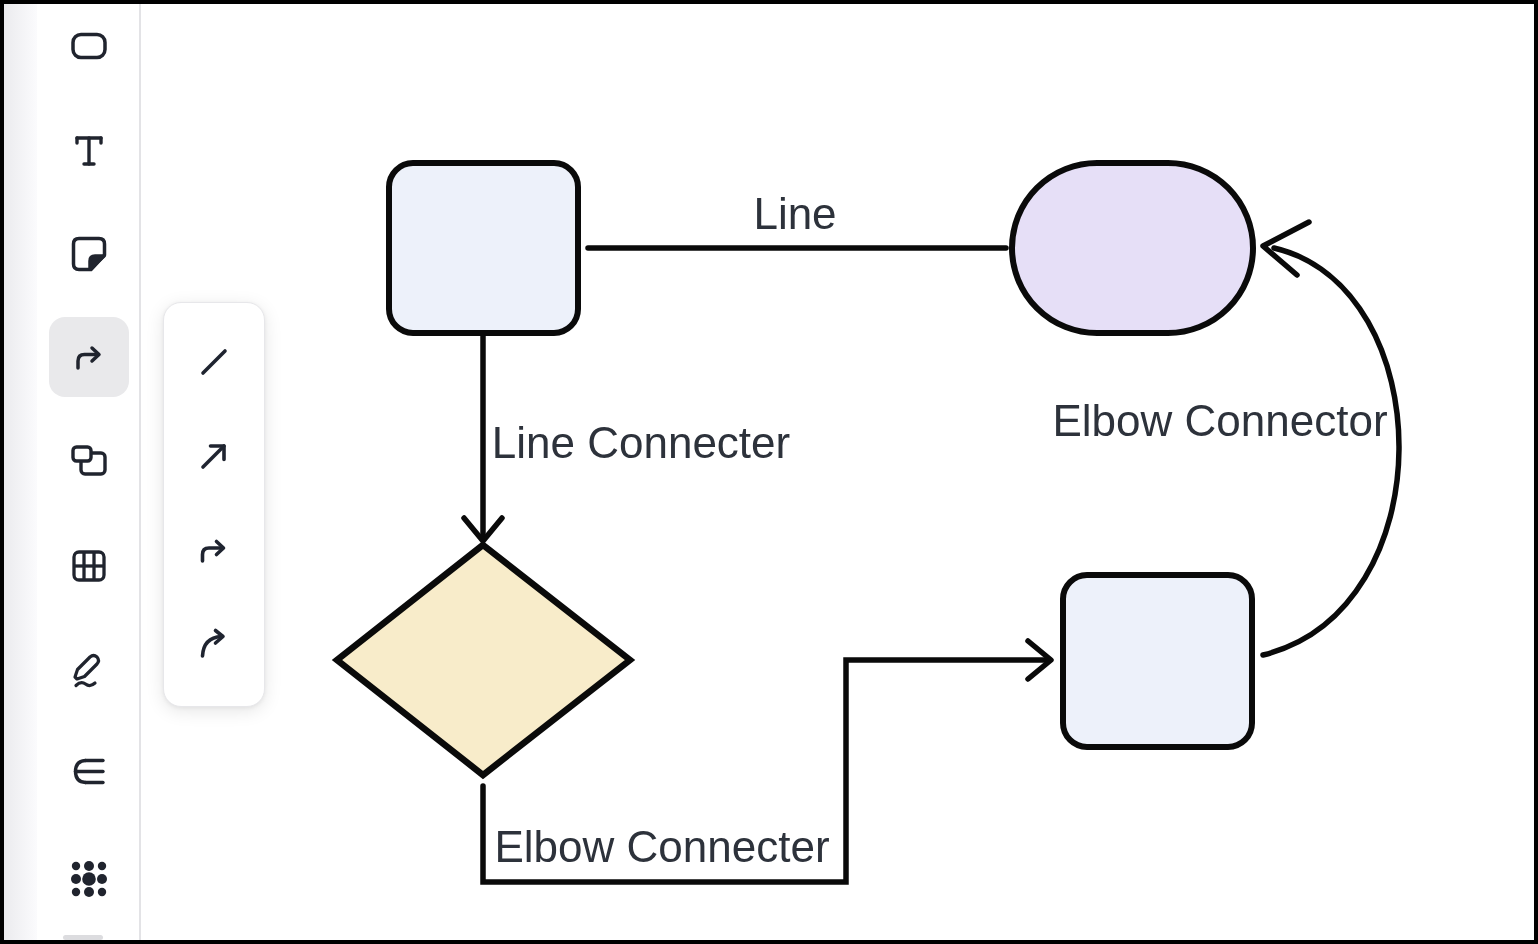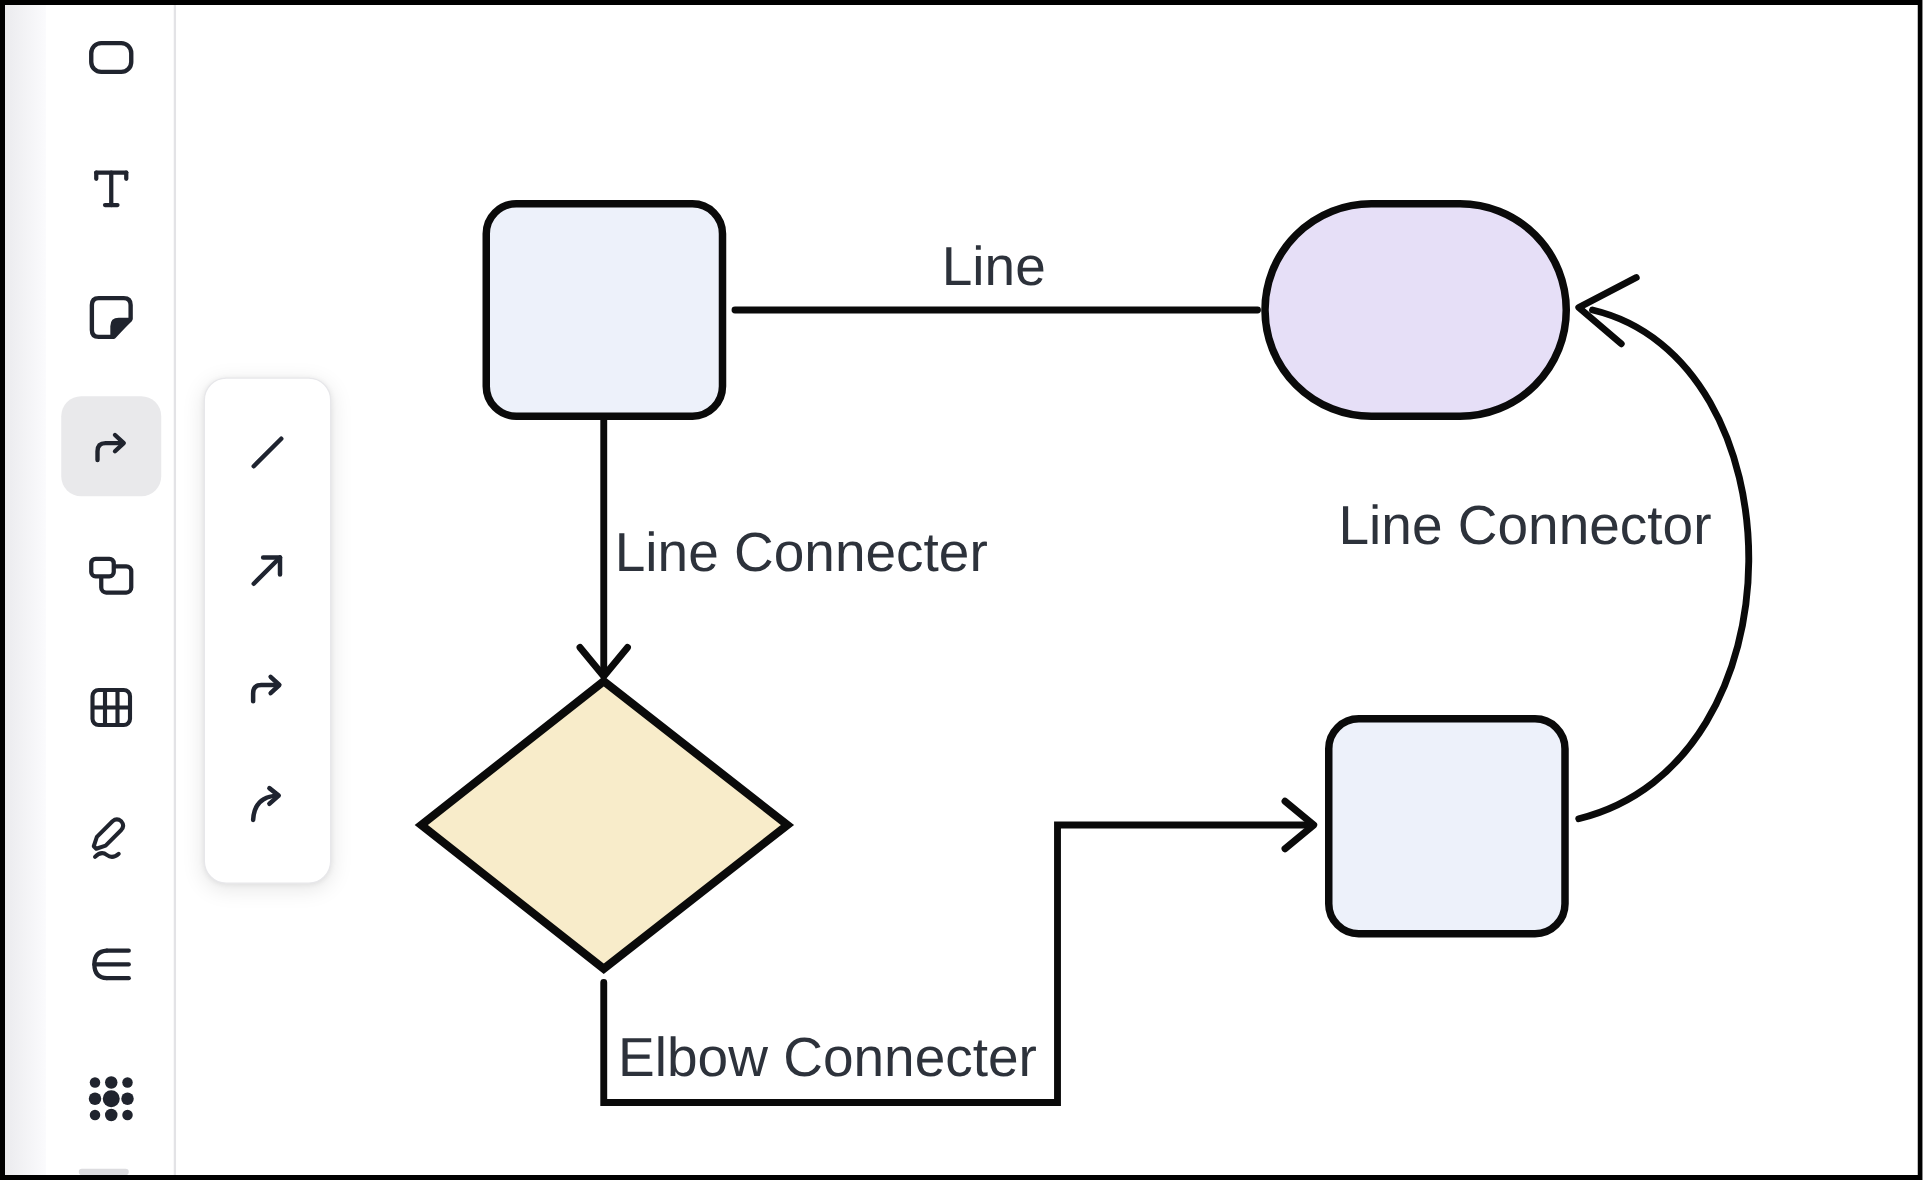--- a/index.html
+++ b/index.html
@@ -173,21 +173,21 @@
       </g>
 
       <rect x="389" y="163" width="189" height="170" rx="24" stroke-width="6" fill="#edf1fa" stroke="#0a0a0a"></rect>
       <rect x="1012" y="163" width="241" height="170" rx="85" stroke-width="6" fill="#e6dff7" stroke="#0a0a0a"></rect>
       <polygon points="483,545 630,660 483,775 337,660" stroke-width="6.5" stroke-linejoin="miter" fill="#f8ecca" stroke="#0a0a0a"></polygon>
       <rect x="1063" y="575" width="189" height="172" rx="24" stroke-width="6" fill="#edf1fa" stroke="#0a0a0a"></rect>
     </svg>
 
     <div class="canvas-label" style="left:654px;top:210px">Line</div>
     <div class="canvas-label" style="left:500px;top:439px">Line Connecter</div>
-    <div class="canvas-label" style="left:1079px;top:417px">Line Connector</div>
+    <div class="canvas-label" style="left:1079px;top:417px">Elbow Connector</div>
     <div class="canvas-label" style="left:521px;top:843px">Elbow Connecter</div>
 
     <div id="connector-flyout">
       <button class="flyout-btn">
         <span>
           <svg width="40" height="40" viewBox="0 0 40 40" fill="none" stroke="currentColor" stroke-width="3.6" stroke-linecap="round">
             <path d="M 9 31 L 31 9"></path>
           </svg>
         </span>
       </button>

